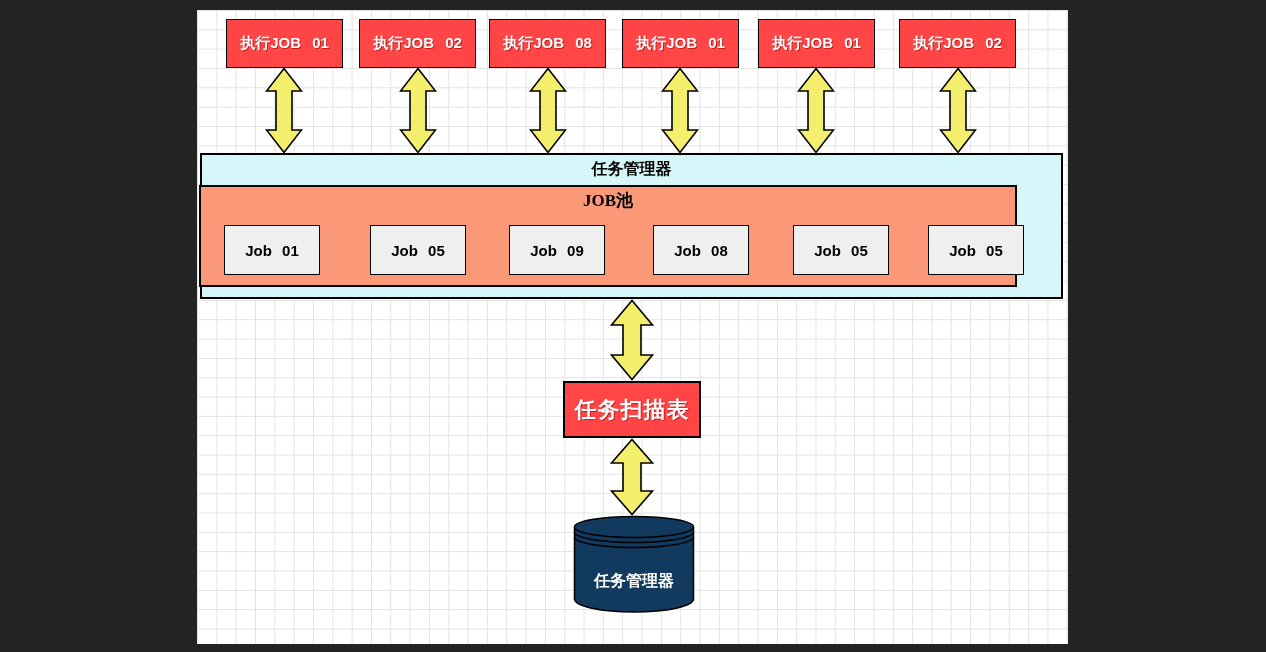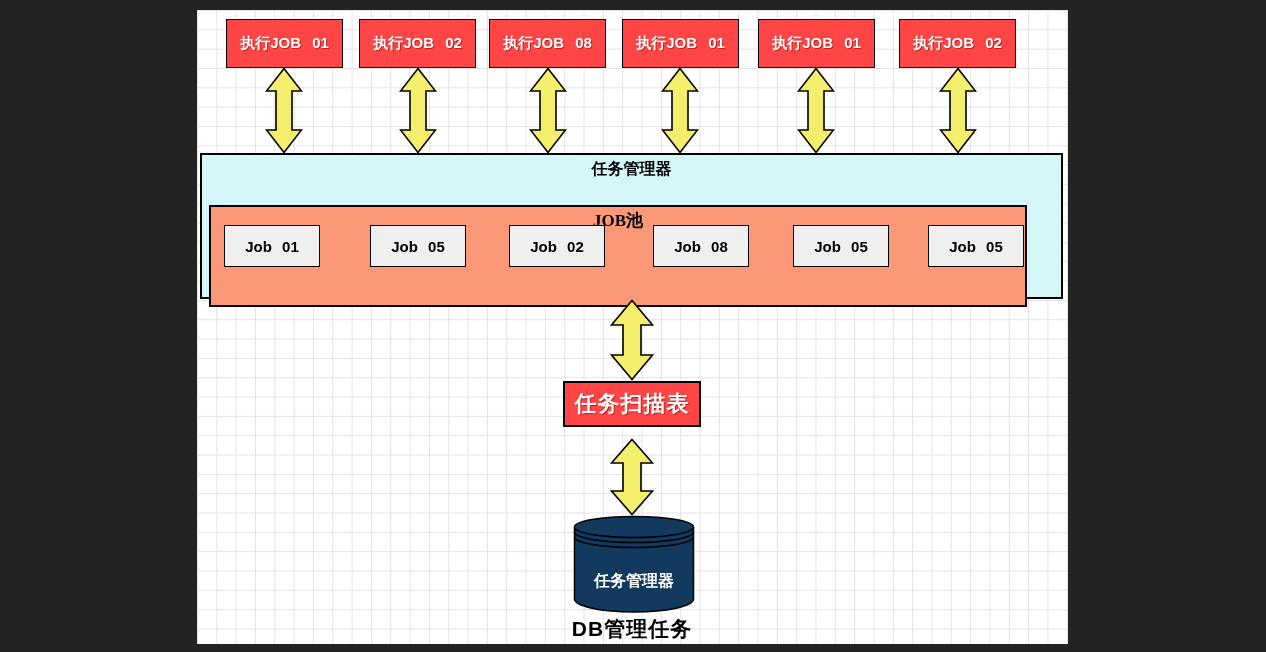--- a/index.html
+++ b/index.html
@@ -46,41 +46,40 @@
   .manager{
     left:3px;top:143px;width:863px;height:146px;
     background:var(--manager-cyan);
     border:2px solid #000;
   }
   .manager-title{
     position:absolute;left:0;right:0;top:4px;
     text-align:center;font-weight:bold;font-size:16px;color:#000;
   }
   .pool{
-    left:12px;top:175px;width:818px;height:102px;
+    left:2px;top:175px;width:818px;height:102px;
     background:var(--pool-salmon);
     border:2px solid #000;
-    margin-top:20px;
   }
   .pool-title{
     position:absolute;left:0;right:0;top:2px;
     text-align:center;
     font-family:"Liberation Serif","DejaVu Serif",serif;
     font-weight:600;font-size:17px;color:#000;
   }
   .job-box{
-    top:215px;width:96px;height:42px;
+    top:215px;width:96px;height:50px;
     background:var(--job-gray);
     border:1.5px solid #000;
     color:#000;font-weight:bold;font-size:15px;
     display:flex;align-items:center;justify-content:center;
     word-spacing:6px;white-space:nowrap;
   }
   .scan-box{
-    left:366px;top:371px;width:138px;height:46px;
+    left:366px;top:371px;width:138px;height:57px;
     background:var(--executor-red);
     border:2px solid #000;
     color:#fff;font-weight:bold;font-size:22px;
     display:flex;align-items:center;justify-content:center;
     text-shadow:1px 1px 0 rgba(140,0,0,.55);
     letter-spacing:1px;white-space:nowrap;
   }
   .cylinder{left:376px;top:505px;width:122px;height:99px;}
   .cylinder svg{display:block;}
   .cyl-body{fill:var(--db-navy);stroke:#000;stroke-width:1.5;}
@@ -130,21 +129,21 @@
   <div class="abs manager">
     <div class="manager-title">任务管理器</div>
   </div>
 
   <div class="abs pool">
     <div class="pool-title">JOB池</div>
   </div>
 
   <div class="abs job-box" style="left:27px">Job 01</div>
   <div class="abs job-box" style="left:173px">Job 05</div>
-  <div class="abs job-box" style="left:312px">Job 02</div>
+  <div class="abs job-box" style="left:312px">Job 09</div>
   <div class="abs job-box" style="left:456px">Job 08</div>
   <div class="abs job-box" style="left:596px">Job 05</div>
   <div class="abs job-box" style="left:731px">Job 05</div>
 
   <svg class="abs arrow-svg" style="left:413px;top:289px" width="44" height="82" viewBox="0 0 44 82">
       <path d="M22,1.5 L42.5,26 L31,26 L31,56 L42.5,56 L22,80.5 L1.5,56 L13,56 L13,26 L1.5,26 Z"></path>
     </svg>
 
   <div class="abs scan-box">任务扫描表</div>
 
@@ -155,15 +154,14 @@
   <div class="abs cylinder">
     <svg width="122" height="99" viewBox="0 0 122 99">
       <path class="cyl-body" d="M1.5,12 L1.5,84 A59.5,13 0 0 0 120.5,84 L120.5,12"></path>
       <ellipse class="cyl-body" cx="61" cy="12" rx="59.5" ry="10.5"></ellipse>
       <path class="cyl-line" d="M1.5,17 A59.5,10.5 0 0 0 120.5,17"></path>
       <path class="cyl-line" d="M1.5,22 A59.5,10.5 0 0 0 120.5,22"></path>
     </svg>
     <div class="cylinder-label">任务管理器</div>
   </div>
 
-  <div class="abs db-caption">DB管理任务</div>
 
 </div>
 
 </body></html>

